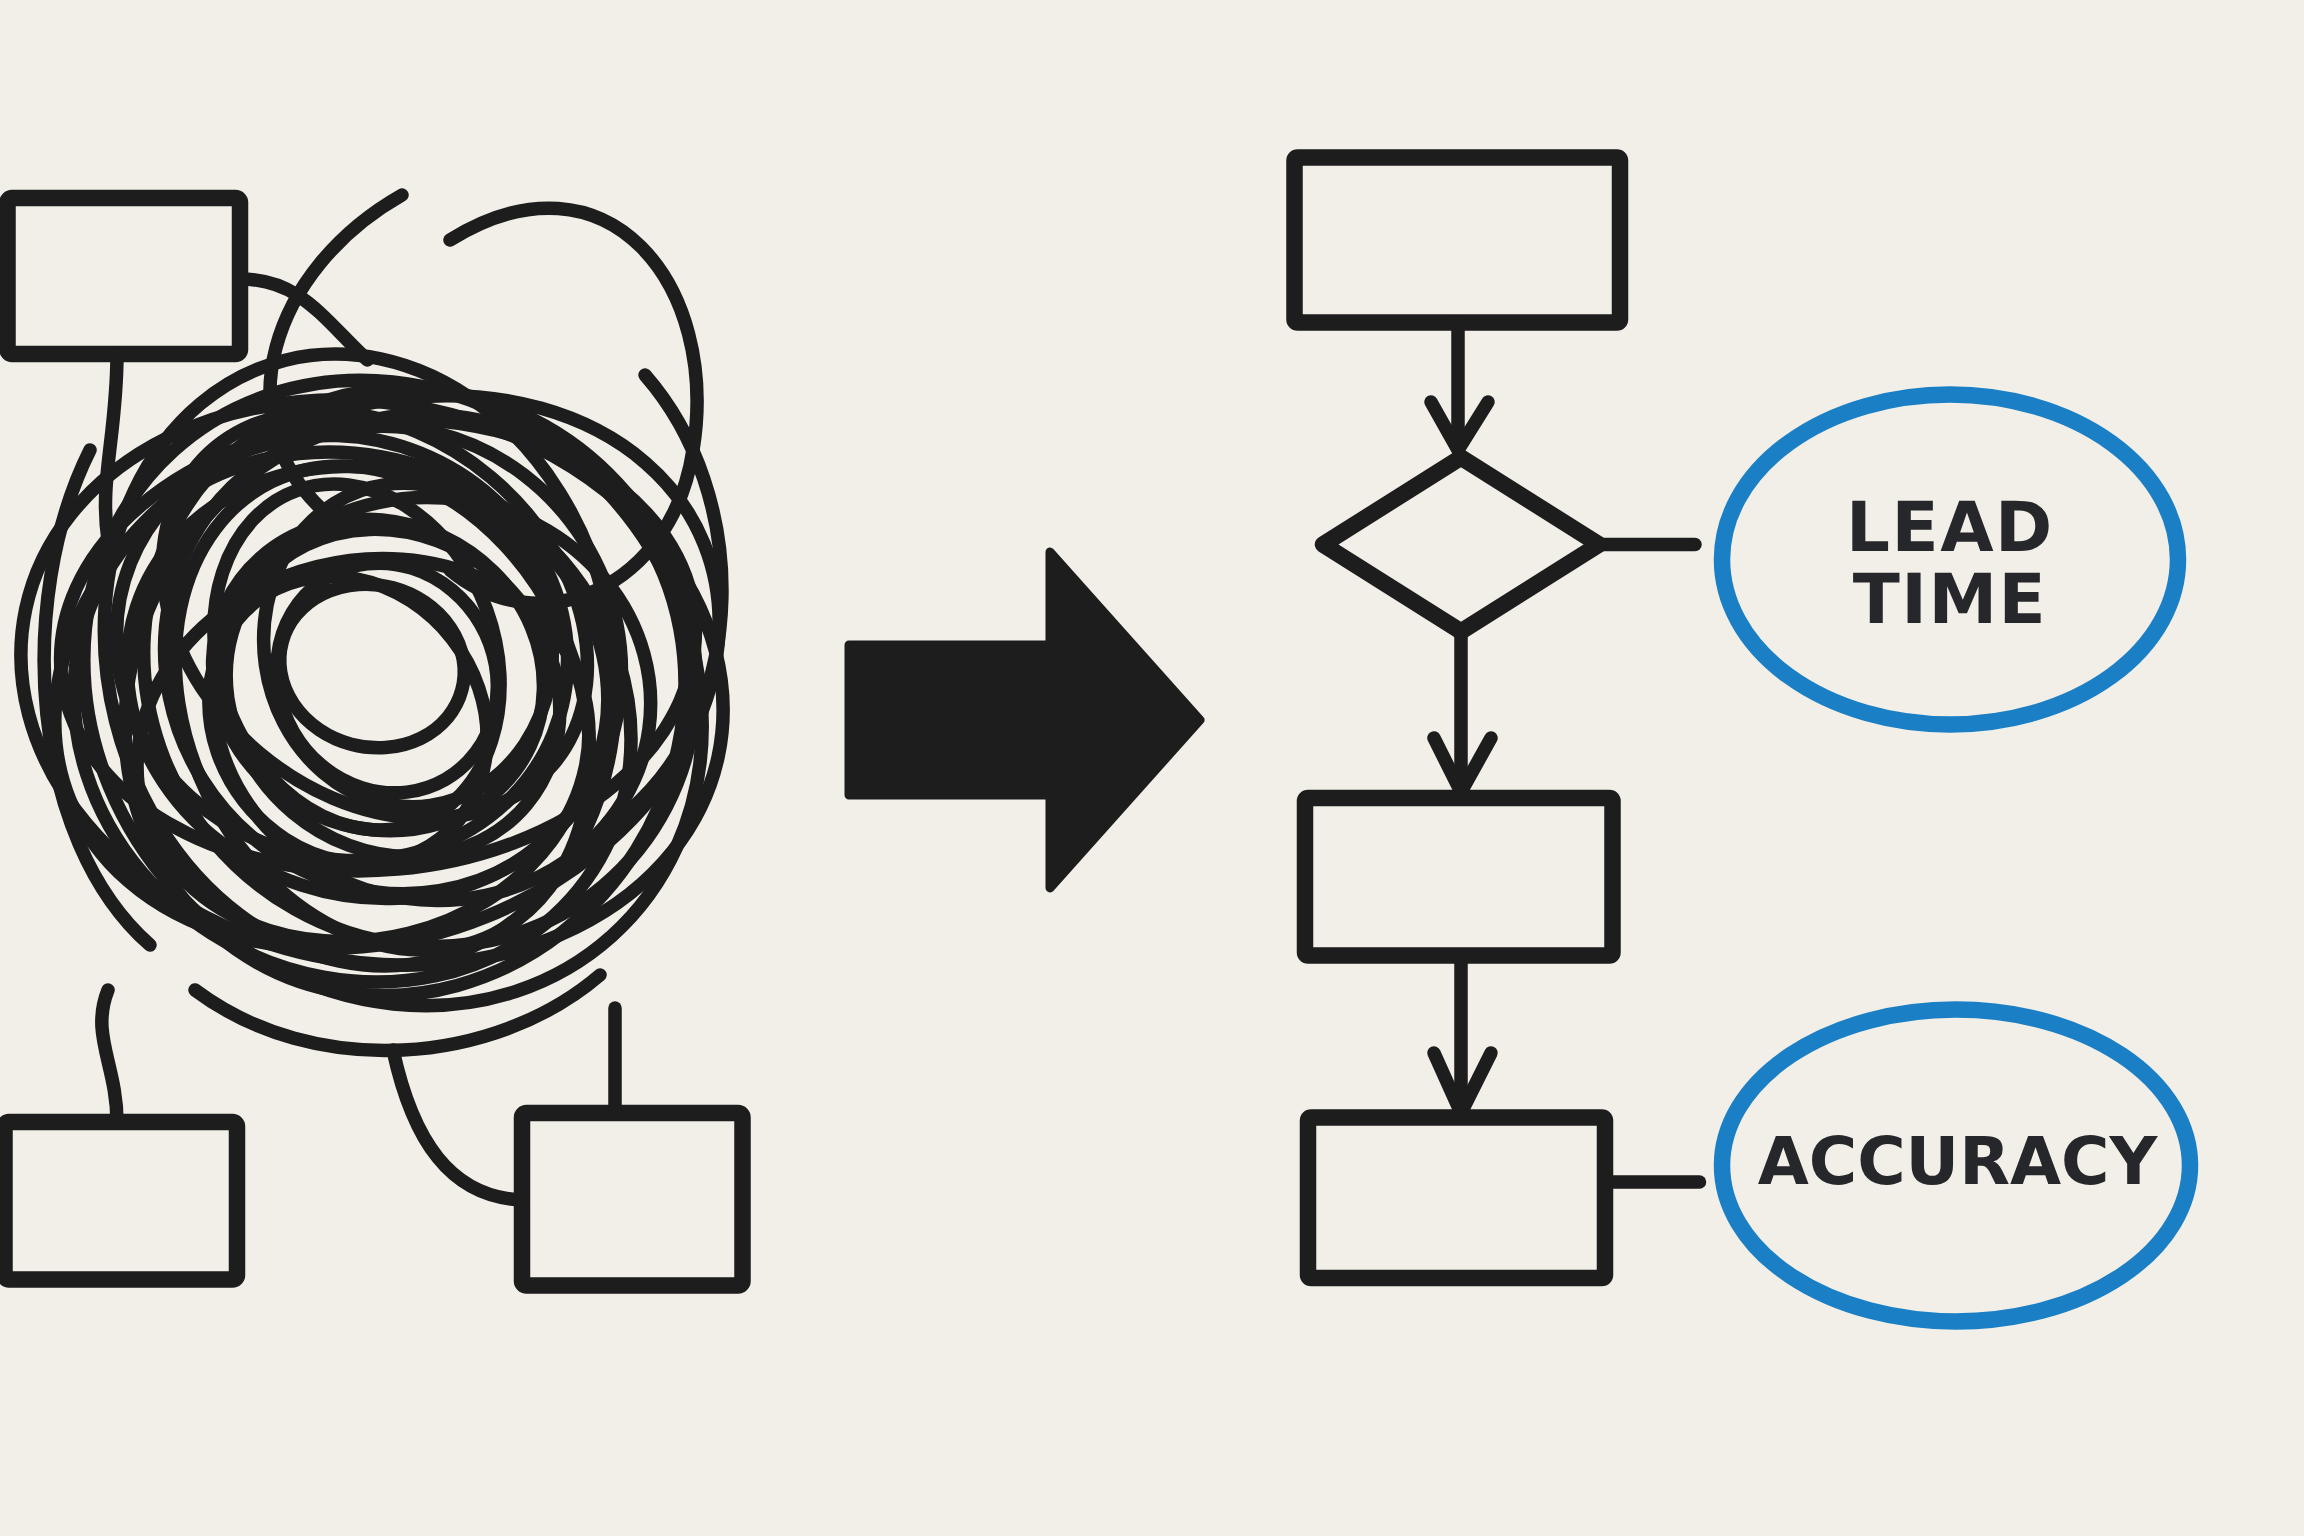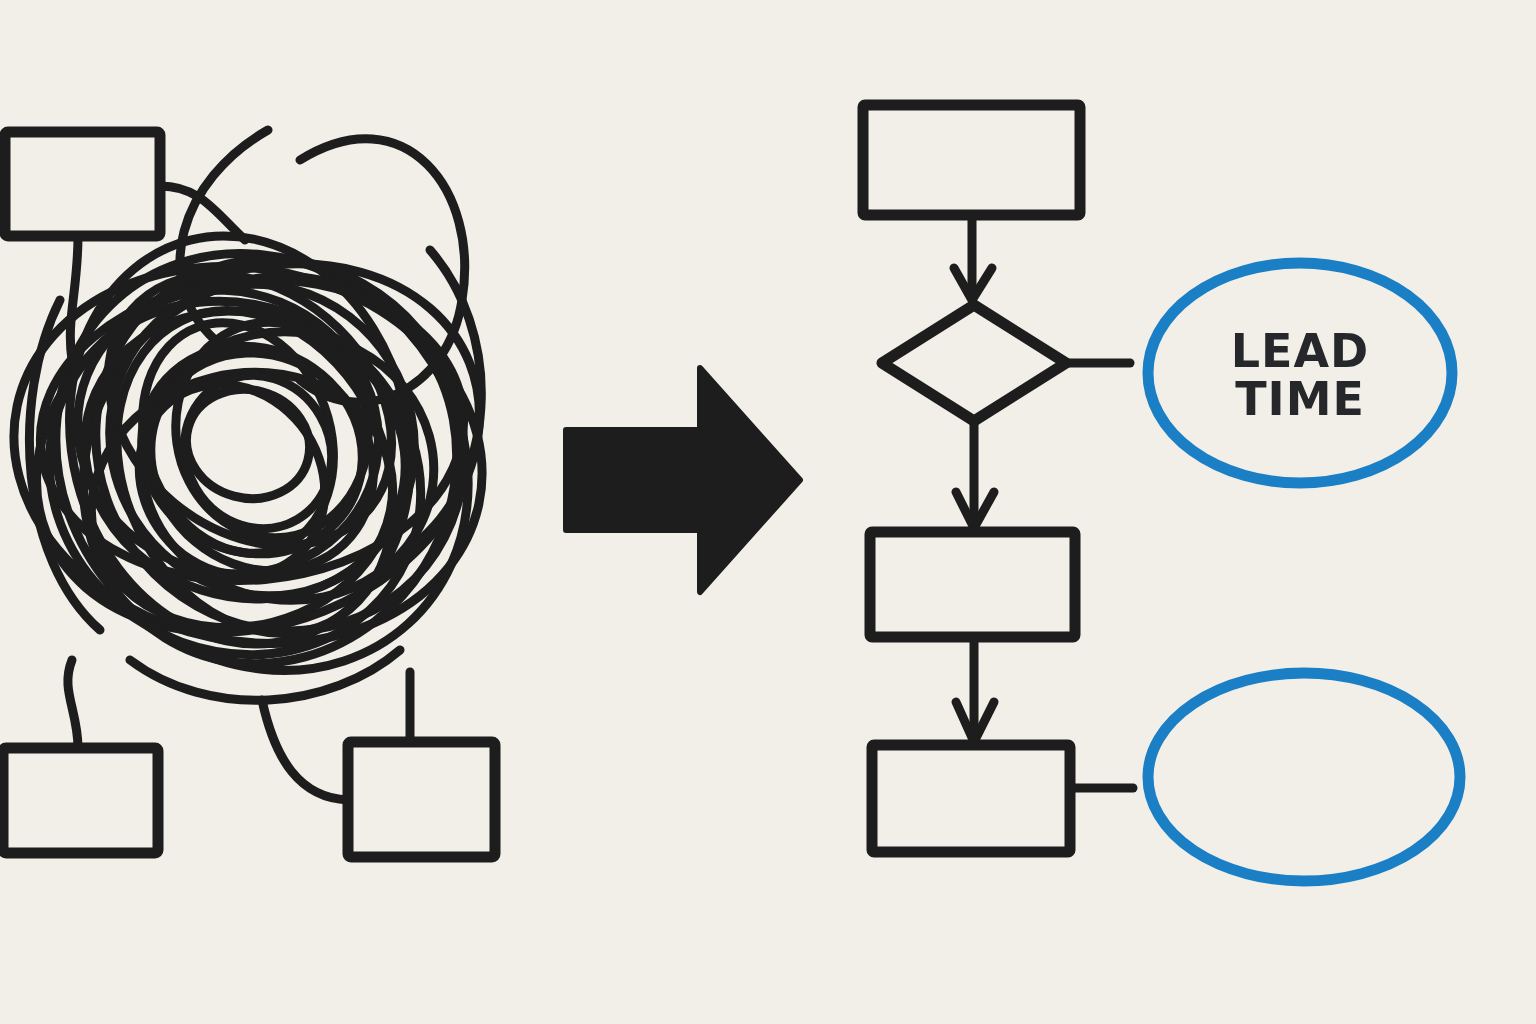--- a/index.html
+++ b/index.html
@@ -129,14 +129,15 @@
 
     <path d="M1070 788 L 1133 788" fill="none" stroke="#1d1d1d" stroke-width="9" stroke-linecap="round"></path>
 
     <ellipse cx="1300" cy="373" rx="152" ry="110" fill="none" stroke="#1a7fc4" stroke-width="11"></ellipse>
     <ellipse cx="1304" cy="777" rx="156" ry="104" fill="none" stroke="#1a7fc4" stroke-width="11"></ellipse>
   </svg>
 
   <div class="ellipse-label" id="lead-time-label">LEAD
 TIME</div>
 
+  <div class="ellipse-label" id="accuracy-label">ACCURACY</div>
 
 </div>
 
 </body></html>

